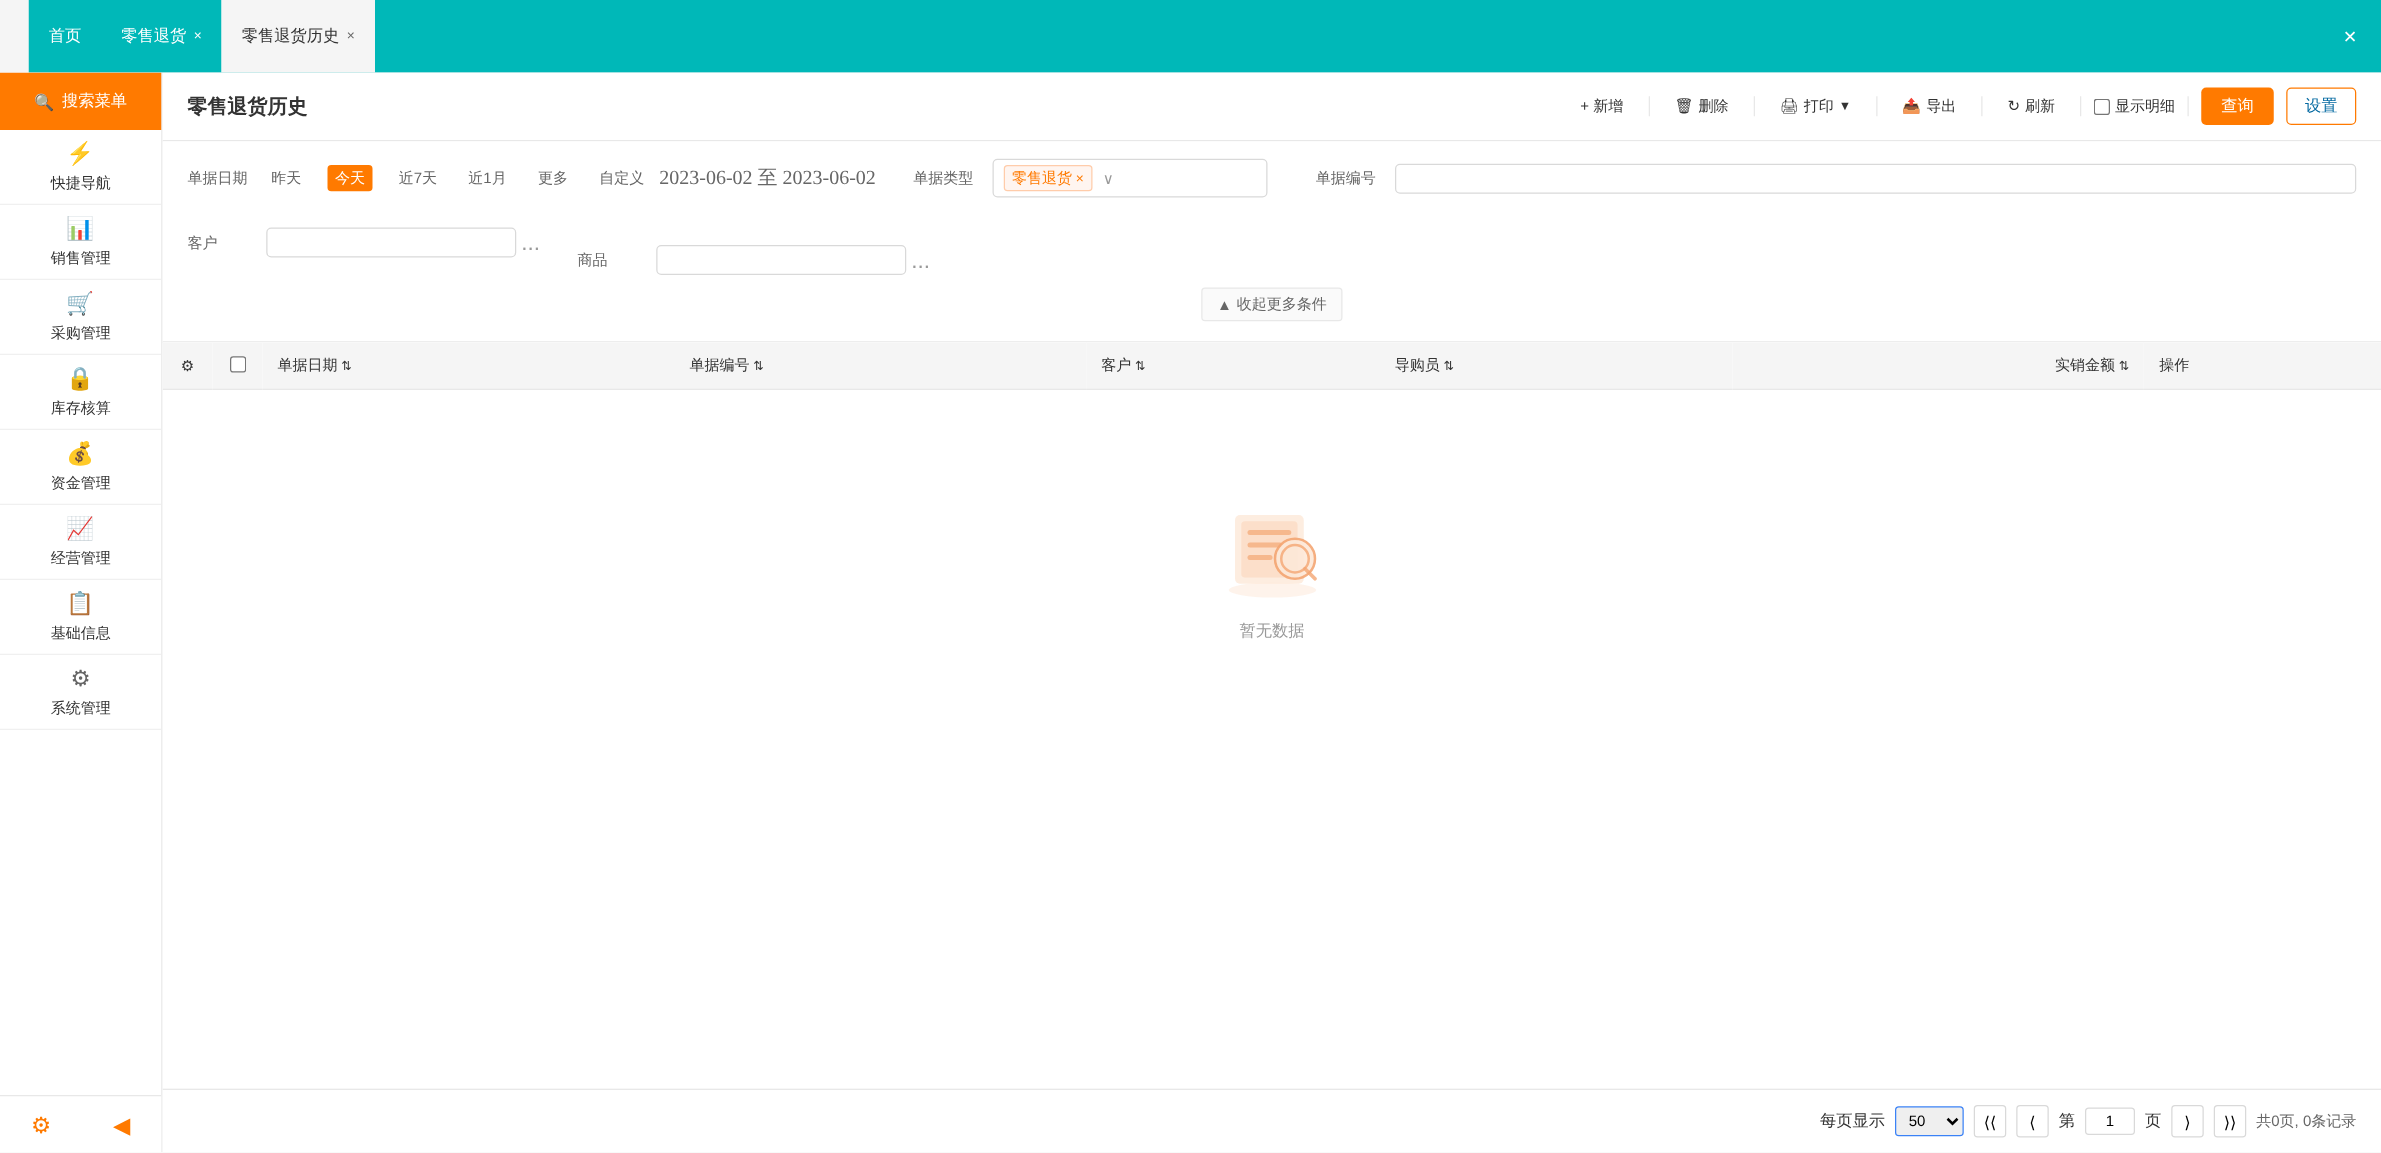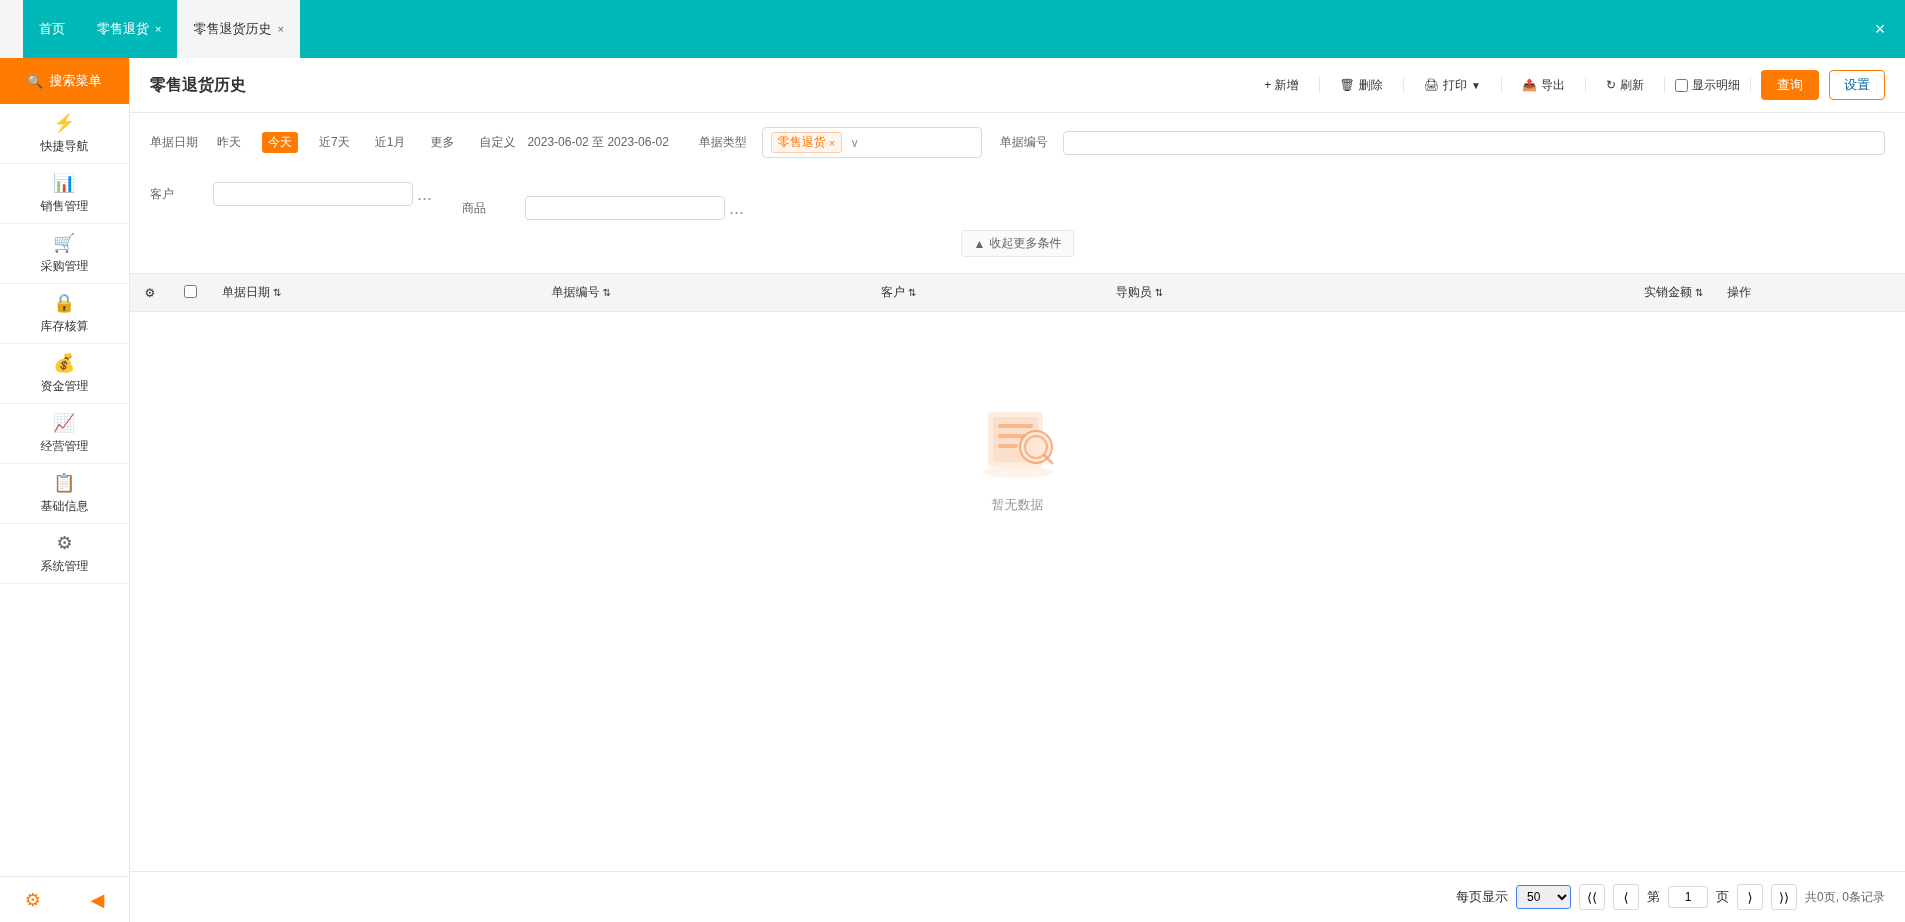--- a/index.html
+++ b/index.html
@@ -38,21 +38,21 @@
     .checkbox-label { display: flex; align-items: center; gap: 4px; font-size: 12px; color: #333; cursor: pointer; }
 
     
     .filter-area { background: #fff; padding: 14px 20px 8px; border-bottom: 1px solid #e8e8e8; flex-shrink: 0; }
     .filter-row { display: flex; align-items: center; gap: 0; margin-bottom: 10px; }
     .filter-item { display: flex; align-items: center; flex: 1; }
     .filter-label { font-size: 12px; color: #666; white-space: nowrap; margin-right: 8px; min-width: 55px; }
     .filter-date-btns { display: flex; align-items: center; gap: 17px; margin-right: 8px; }
     .date-btn { font-size: 12px; color: #666; cursor: pointer; padding: 2px 4px; }
     .date-btn.active { background: #ff7a00; color: #fff; border-radius: 3px; padding: 2px 6px; }
-    .date-range { font-size: 12px; color: #666; }
+    .date-range { font-size: 16px; color: #666; font-family: Liberation Serif, serif; }
     .filter-select { display: flex; align-items: center; border: 1px solid #d9d9d9; border-radius: 4px; padding: 4px 8px; min-width: 200px; max-width: 300px; font-size: 12px; cursor: pointer; background: #fff; }
     .filter-select .tag { background: #fff5f0; border: 1px solid #ffccaa; color: #ff7a00; border-radius: 3px; padding: 1px 6px; font-size: 12px; display: flex; align-items: center; gap: 3px; }
     .filter-select .tag .x { cursor: pointer; font-size: 11px; }
     .filter-select .chevron { margin-left: auto; color: #999; }
     .filter-input { border: 1px solid #d9d9d9; border-radius: 4px; padding: 4px 8px; font-size: 12px; min-width: 200px; outline: none; }
     .filter-dots { color: #999; font-size: 18px; margin-left: 4px; }
     .collapse-btn { display: flex; align-items: center; justify-content: center; gap: 4px; color: #666; font-size: 12px; cursor: pointer; padding: 4px 12px; border: 1px solid #e8e8e8; border-radius: 3px; background: #fafafa; width: fit-content; margin: 0 auto 8px; }
 
     
     .table-area { flex: 1; overflow: auto; background: #fff; margin: 0; }
@@ -186,21 +186,21 @@
             <span class="date-btn">昨天</span>
             <span class="date-btn active">今天</span>
             <span class="date-btn">近7天</span>
             <span class="date-btn">近1月</span>
             <span class="date-btn">更多</span>
             <span class="date-btn">自定义</span>
           </div>
           <span class="date-range">2023-06-02 至 2023-06-02</span>
         </div>
 
-        <div class="filter-item" style="flex: 0 0 auto; margin-right: 18px;">
+        <div class="filter-item" style="flex: 0 0 auto; margin-right: 39px;">
           <span class="filter-label">单据类型</span>
           <div class="filter-select" style="min-width: 220px;">
             <span class="tag">
               <span>零售退货</span>
               <span class="x">×</span>
             </span>
             <span class="chevron" style="margin-left:8px;">∨</span>
           </div>
         </div>
 

